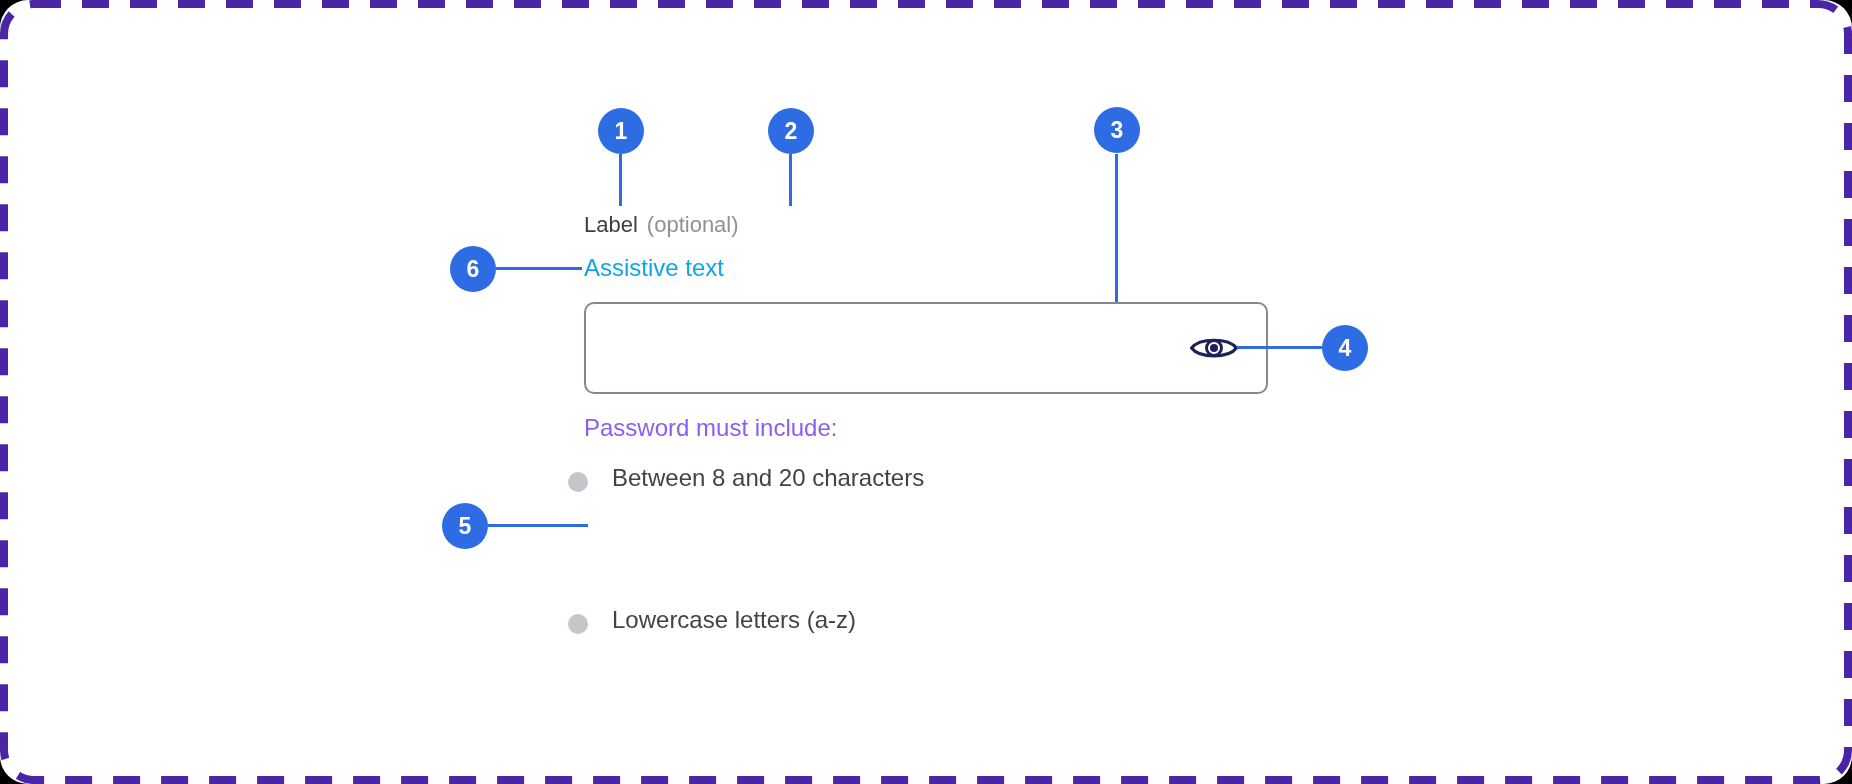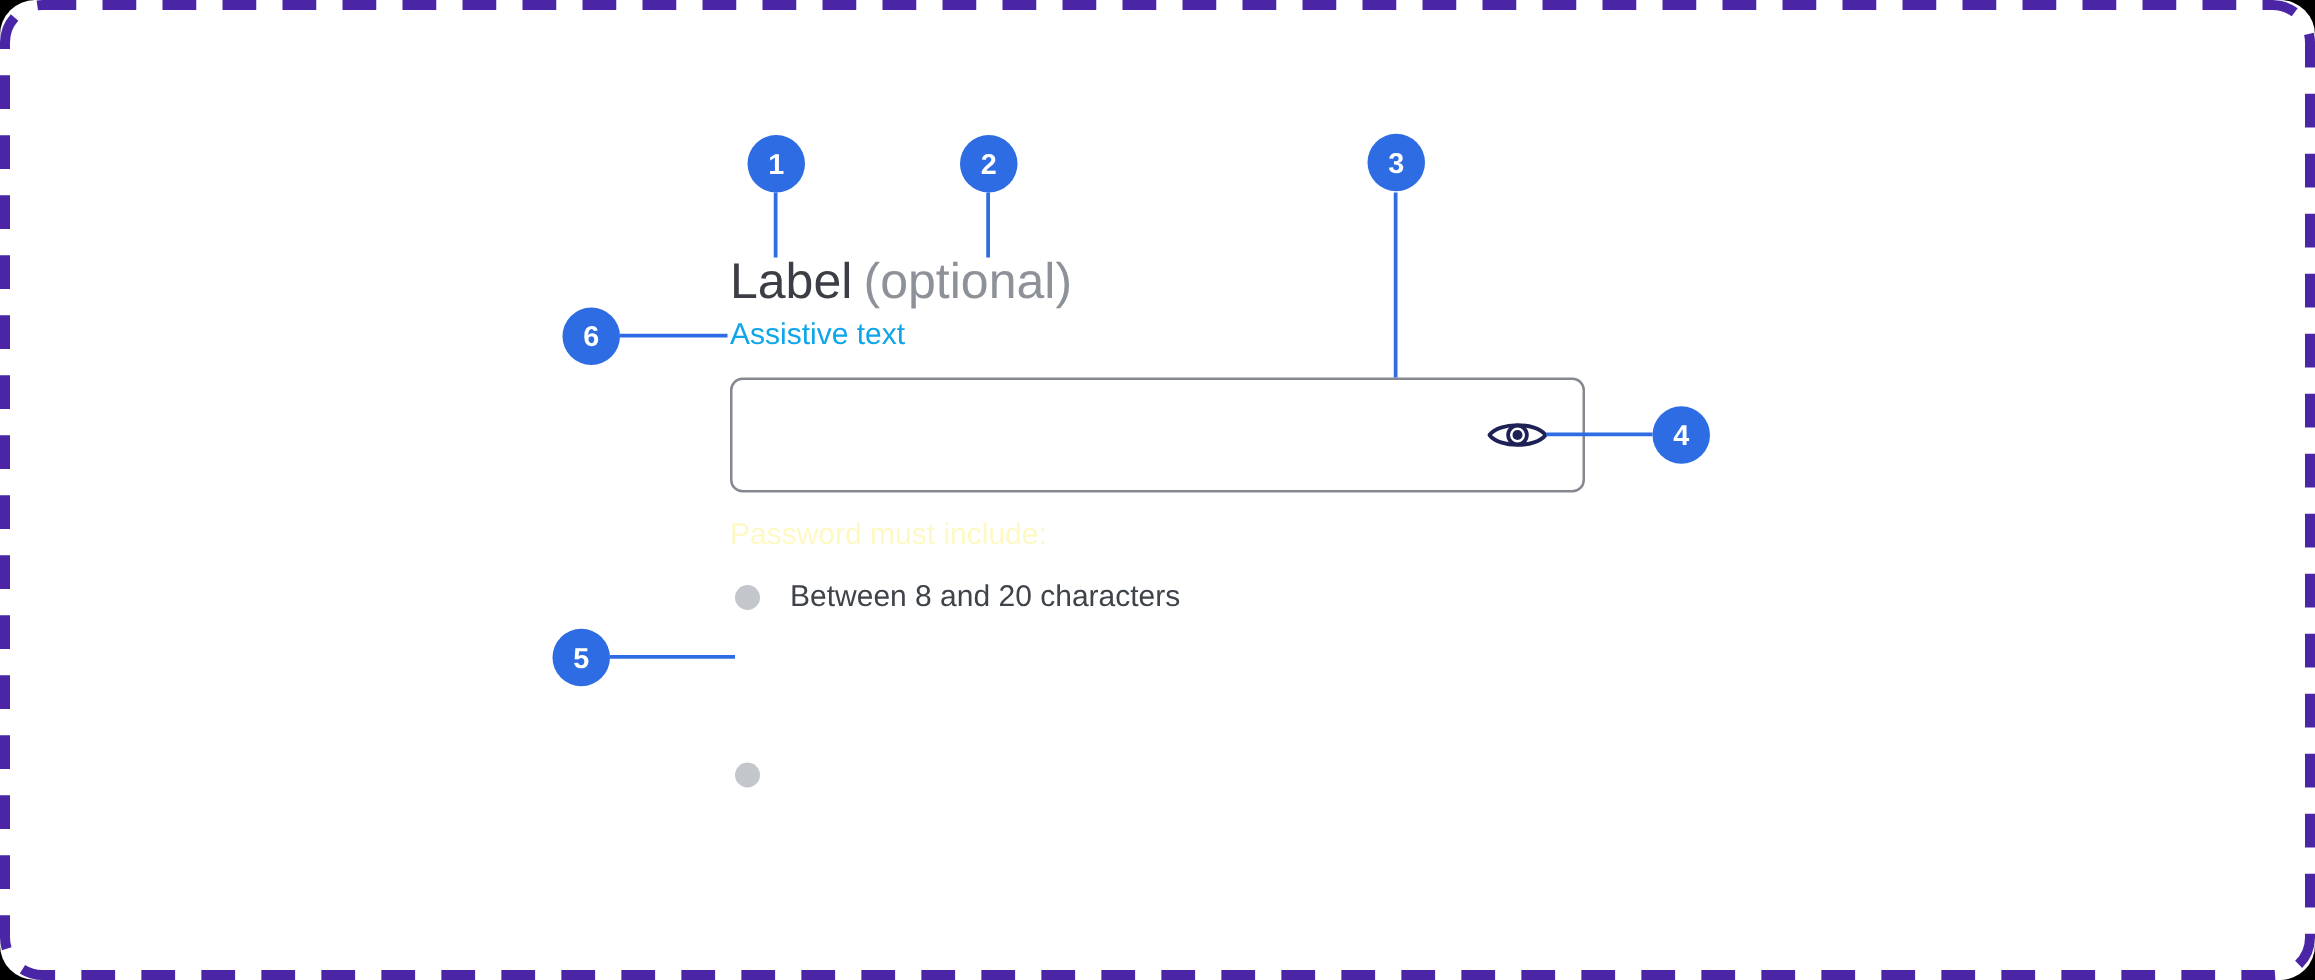--- a/index.html
+++ b/index.html
@@ -15,21 +15,21 @@
   .card {
     position: absolute; inset: 0;
     background: #ffffff;
     border-radius: 28px;
   }
   .dashed-border { position: absolute; left: 0; top: 0; }
 
   
   .field-label {
     position: absolute; left: 584px; top: 206px;
-    font-size: 40px; line-height: 38px; color: #3b3e44;
+    font-size: 22px; line-height: 38px; color: #3b3e44;
     white-space: nowrap;
   }
   .field-label .optional { color: #8d9298; margin-left: 9px; }
 
   .assistive {
     position: absolute; left: 584px; top: 253px;
     font-size: 24px; line-height: 30px; color: #0ea5e9;
     white-space: nowrap;
   }
 
@@ -52,26 +52,26 @@
     flex: 0 0 auto;
     border: none; background: transparent; padding: 0;
     margin-right: 28px;
     width: 48px; height: 32px;
     display: flex; align-items: center; justify-content: center;
     cursor: pointer;
   }
 
   .req-title {
     position: absolute; left: 584px; top: 413px;
-    font-size: 24px; line-height: 30px; color: #fef9c3;
+    font-size: 24px; line-height: 30px; color: #8b5cf6;
     white-space: nowrap;
   }
   .req-row {
-    position: absolute; left: 588px; height: 28px;
-    display: flex; align-items: center;
+    position: absolute; left: 568px; height: 28px;
+    display: flex; align-items: flex-end;
     white-space: nowrap;
   }
   .bullet {
     width: 20px; height: 20px; border-radius: 50%;
     background: #c3c6ca; flex: 0 0 auto;
   }
   .req-text {
     margin-left: 24px;
     font-size: 24px; color: #3f434a;
   }
@@ -132,20 +132,21 @@
   </div>
 
   <div class="req-title">Password must include:</div>
 
   <div class="req-row req-row-1">
     <span class="bullet"></span>
     <span class="req-text">Between 8 and 20 characters</span>
   </div>
   <div class="req-row req-row-4">
     <span class="bullet"></span>
+    <span class="req-text">Lowercase letters (a-z)</span>
   </div>
 
   <div class="cline l1"></div>
   <div class="cline l2"></div>
   <div class="cline l3"></div>
   <div class="cline l4"></div>
   <div class="cline l5"></div>
   <div class="cline l6"></div>
 
   <div class="marker m1">1</div>

